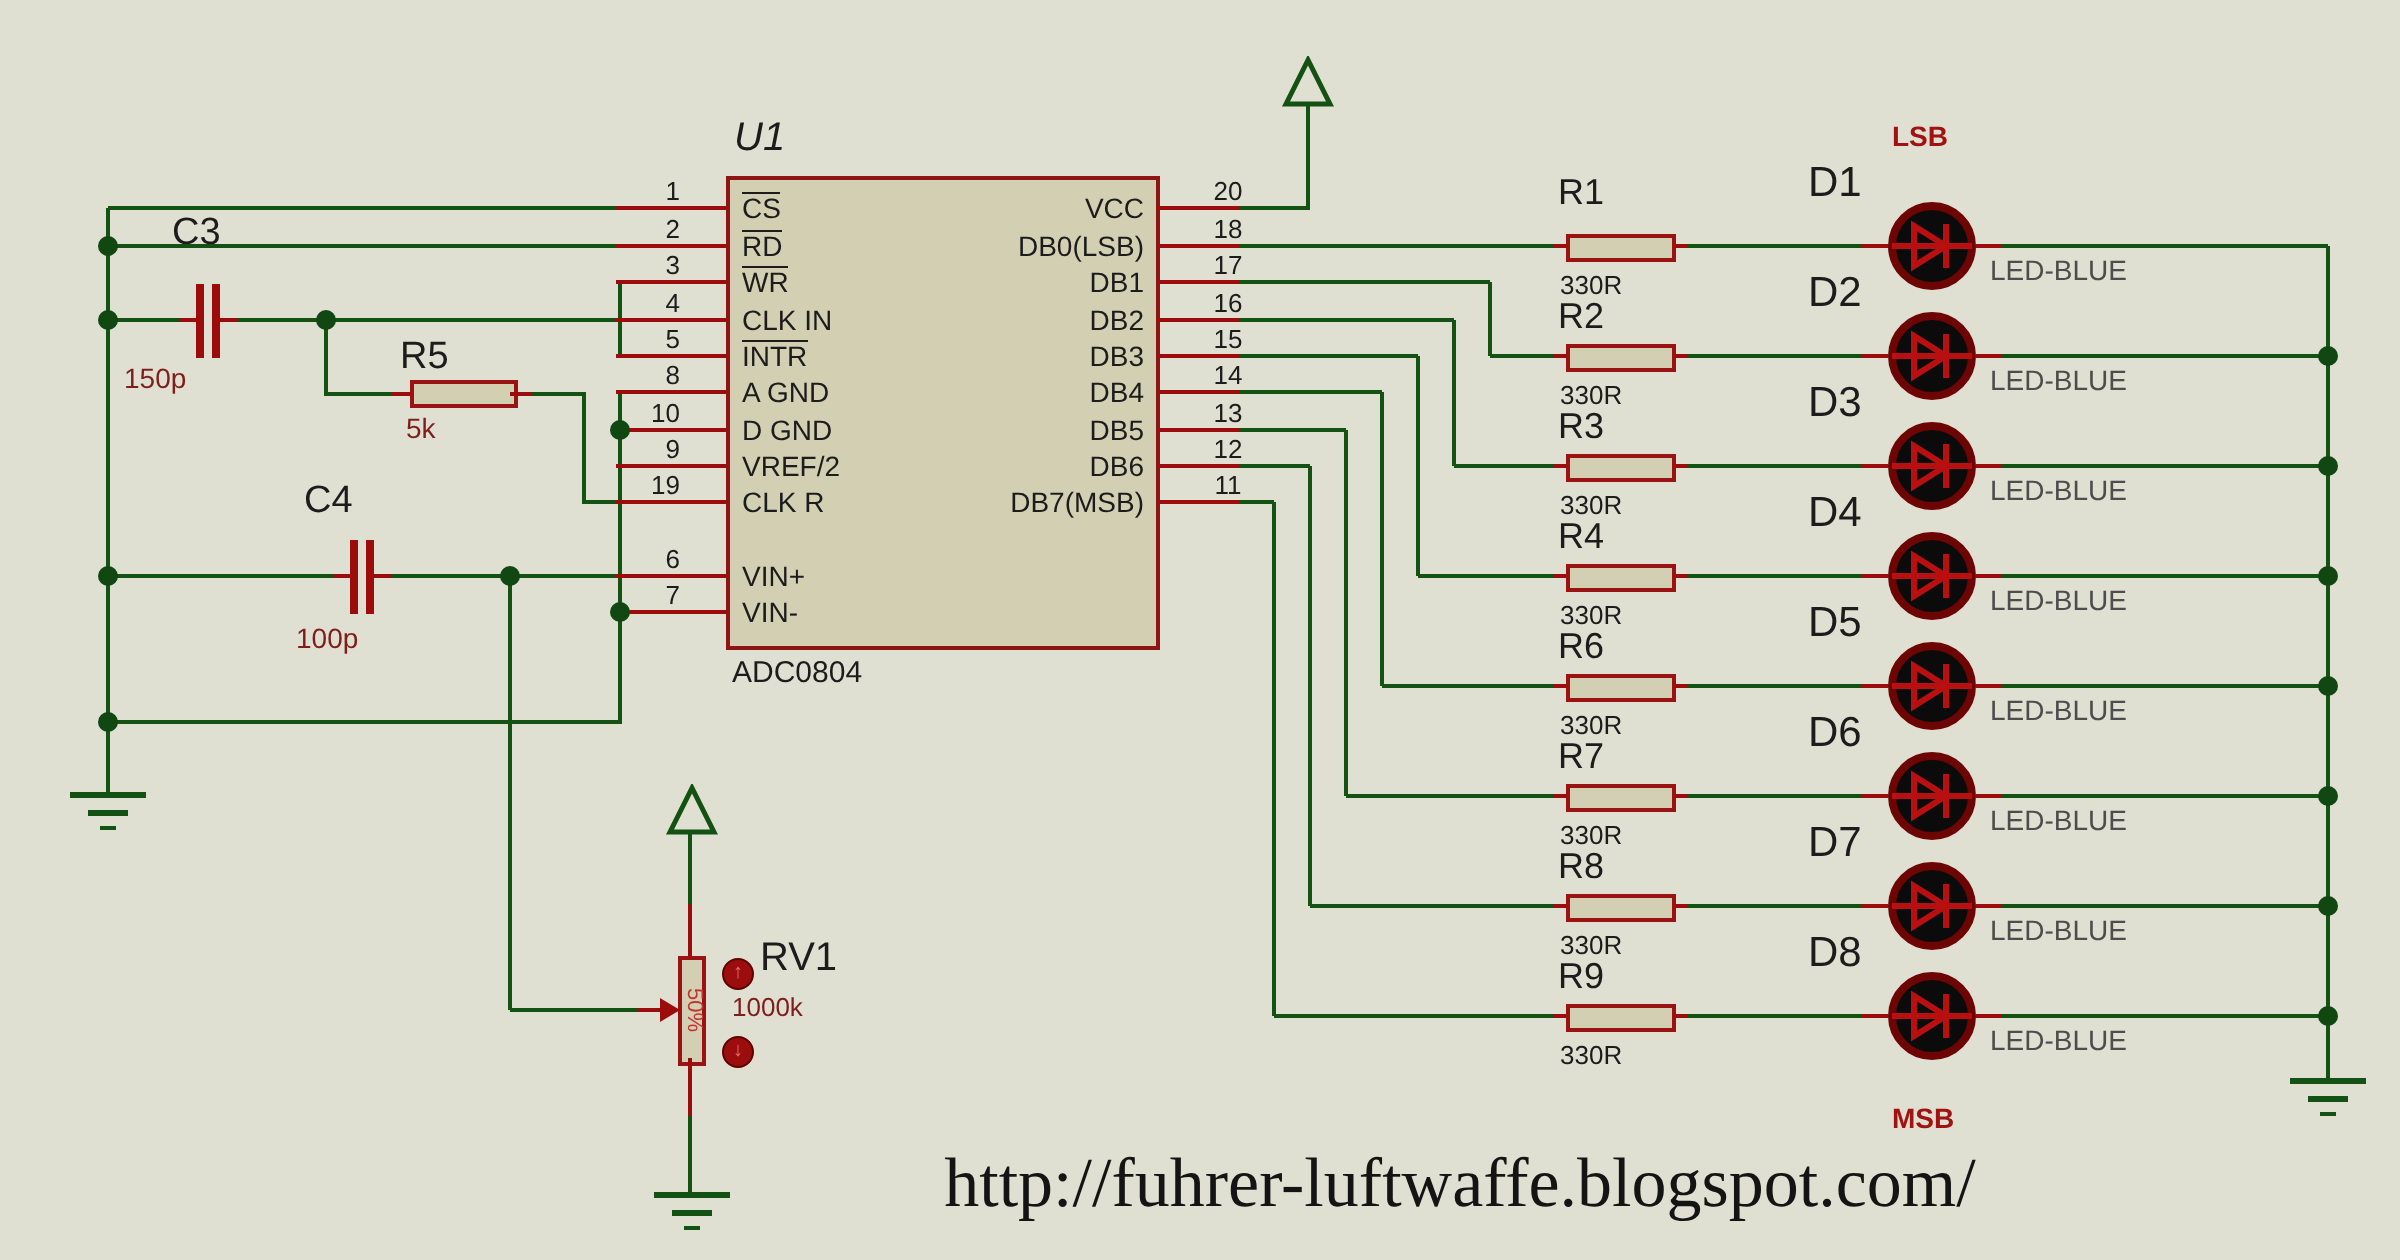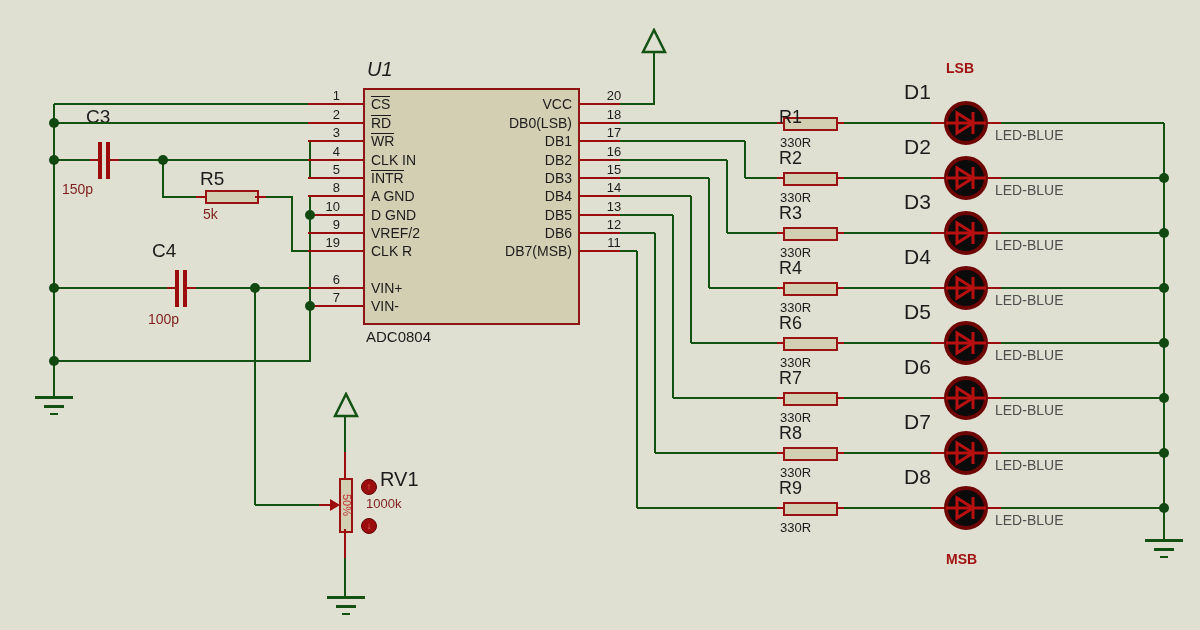--- a/index.html
+++ b/index.html
@@ -79,20 +79,21 @@
   <div class="potsetting">50%</div>
   <div class="wiperarrow" style="left:330px; top:499px;"></div>
   <div class="potbtn" style="left:361px; top:479px;">↑</div>
   <div class="potbtn" style="left:361px; top:518px;">↓</div>
   <div class="lbl refbig" style="left:380px; top:468px;">RV1</div>
   <div class="lbl val" style="left:366px; top:496px; font-size:13px;">1000k</div>
 
   <div class="bitlbl" style="left:946px; top:60px;">LSB</div>
   <div class="bitlbl" style="left:946px; top:551px;">MSB</div>
 
+  <div class="caption">http://fuhrer-luftwaffe.blogspot.com/</div>
 <div class="wire" style="left: 54px; top: 103px; width: 254px; height: 2px;"></div>
     <div class="wire" style="left: 53px; top: 104px; width: 2px; height: 293px;"></div>
     <div class="wire" style="left: 54px; top: 122px; width: 254px; height: 2px;"></div>
     <div class="wire" style="left: 54px; top: 159px; width: 36px; height: 2px;"></div>
     <div class="rwire" style="left: 90px; top: 159px; width: 8px; height: 2px;"></div>
     <div class="rwire" style="left: 110px; top: 159px; width: 9px; height: 2px;"></div>
     <div class="wire" style="left: 119px; top: 159px; width: 189px; height: 2px;"></div>
     <div class="wire" style="left: 162px; top: 160px; width: 2px; height: 38px;"></div>
     <div class="wire" style="left: 163px; top: 196px; width: 33px; height: 2px;"></div>
     <div class="rwire" style="left: 196px; top: 196px; width: 9px; height: 2px;"></div>
@@ -203,21 +204,21 @@
     <div class="wire" style="left: 844px; top: 122px; width: 87px; height: 2px;"></div>
     <div class="rwire" style="left: 931px; top: 122px; width: 13px; height: 2px;"></div>
     <svg width="48" height="48" style="position: absolute; left: 942px; top: 99px;">
       <circle cx="24" cy="24" r="20" fill="#0b0b0b" stroke="#6e0505" stroke-width="4"></circle>
       <line x1="4" y1="24" x2="44" y2="24" stroke="#b81010" stroke-width="3"></line>
       <polygon points="15,14 15,34 31,24" fill="none" stroke="#b81010" stroke-width="3"></polygon>
       <line x1="31" y1="13" x2="31" y2="35" stroke="#b81010" stroke-width="3"></line>
     </svg>
     <div class="rwire" style="left: 988px; top: 122px; width: 13px; height: 2px;"></div>
     <div class="wire" style="left: 1001px; top: 122px; width: 163px; height: 2px;"></div>
-    <div class="resref" style="left: 779px; top: 107px; text-align: right;">R1</div>
+    <div class="resref" style="left: 779px; top: 86px; text-align: right;">R1</div>
     <div class="resval" style="left: 780px; top: 135px;">330R</div>
     <div class="dref" style="left: 904px; top: 80px;">D1</div>
     <div class="ledtype" style="left: 995px; top: 127px;">LED-BLUE</div>
     <div class="wire" style="left: 620px; top: 140px; width: 125px; height: 2px;"></div>
     <div class="wire" style="left: 744px; top: 141px; width: 2px; height: 37px;"></div>
     <div class="wire" style="left: 745px; top: 177px; width: 32px; height: 2px;"></div>
     <div class="rwire" style="left: 777px; top: 177px; width: 6px; height: 2px;"></div>
     <div class="rbox" style="left: 783px; top: 172px; width: 51px; height: 10px;"></div>
     <div class="rwire" style="left: 838px; top: 177px; width: 6px; height: 2px;"></div>
     <div class="wire" style="left: 844px; top: 177px; width: 87px; height: 2px;"></div>

